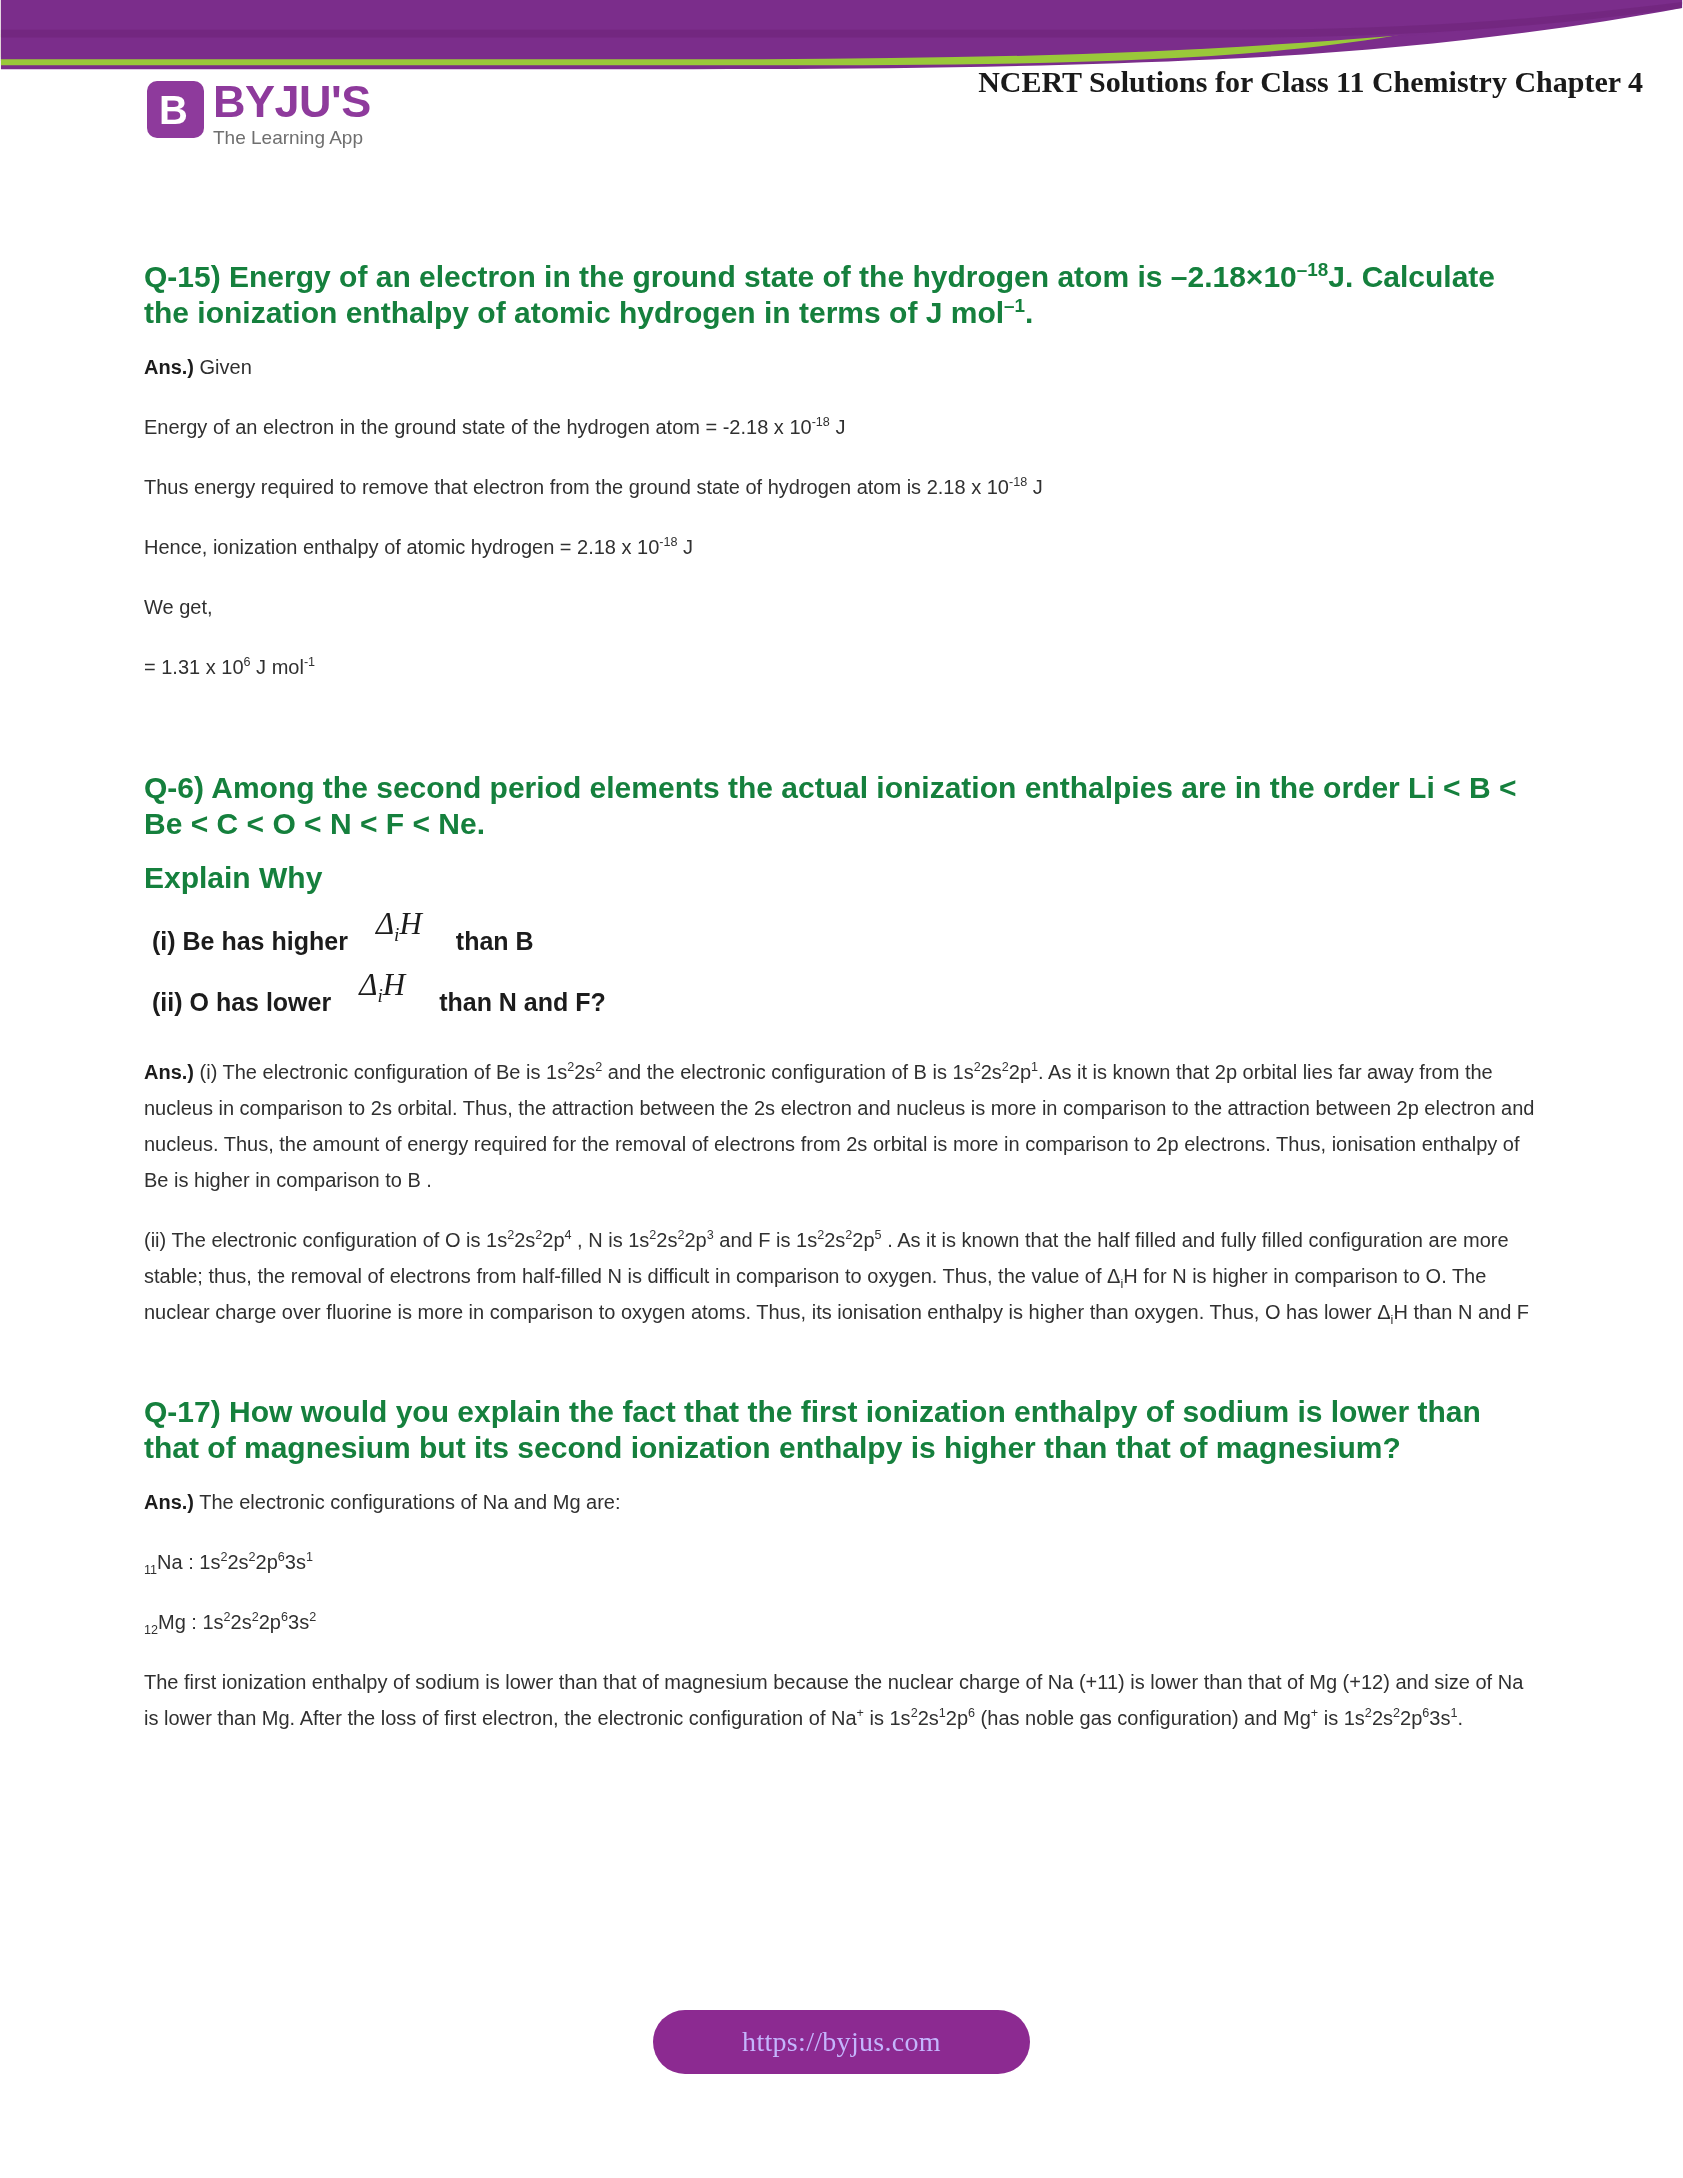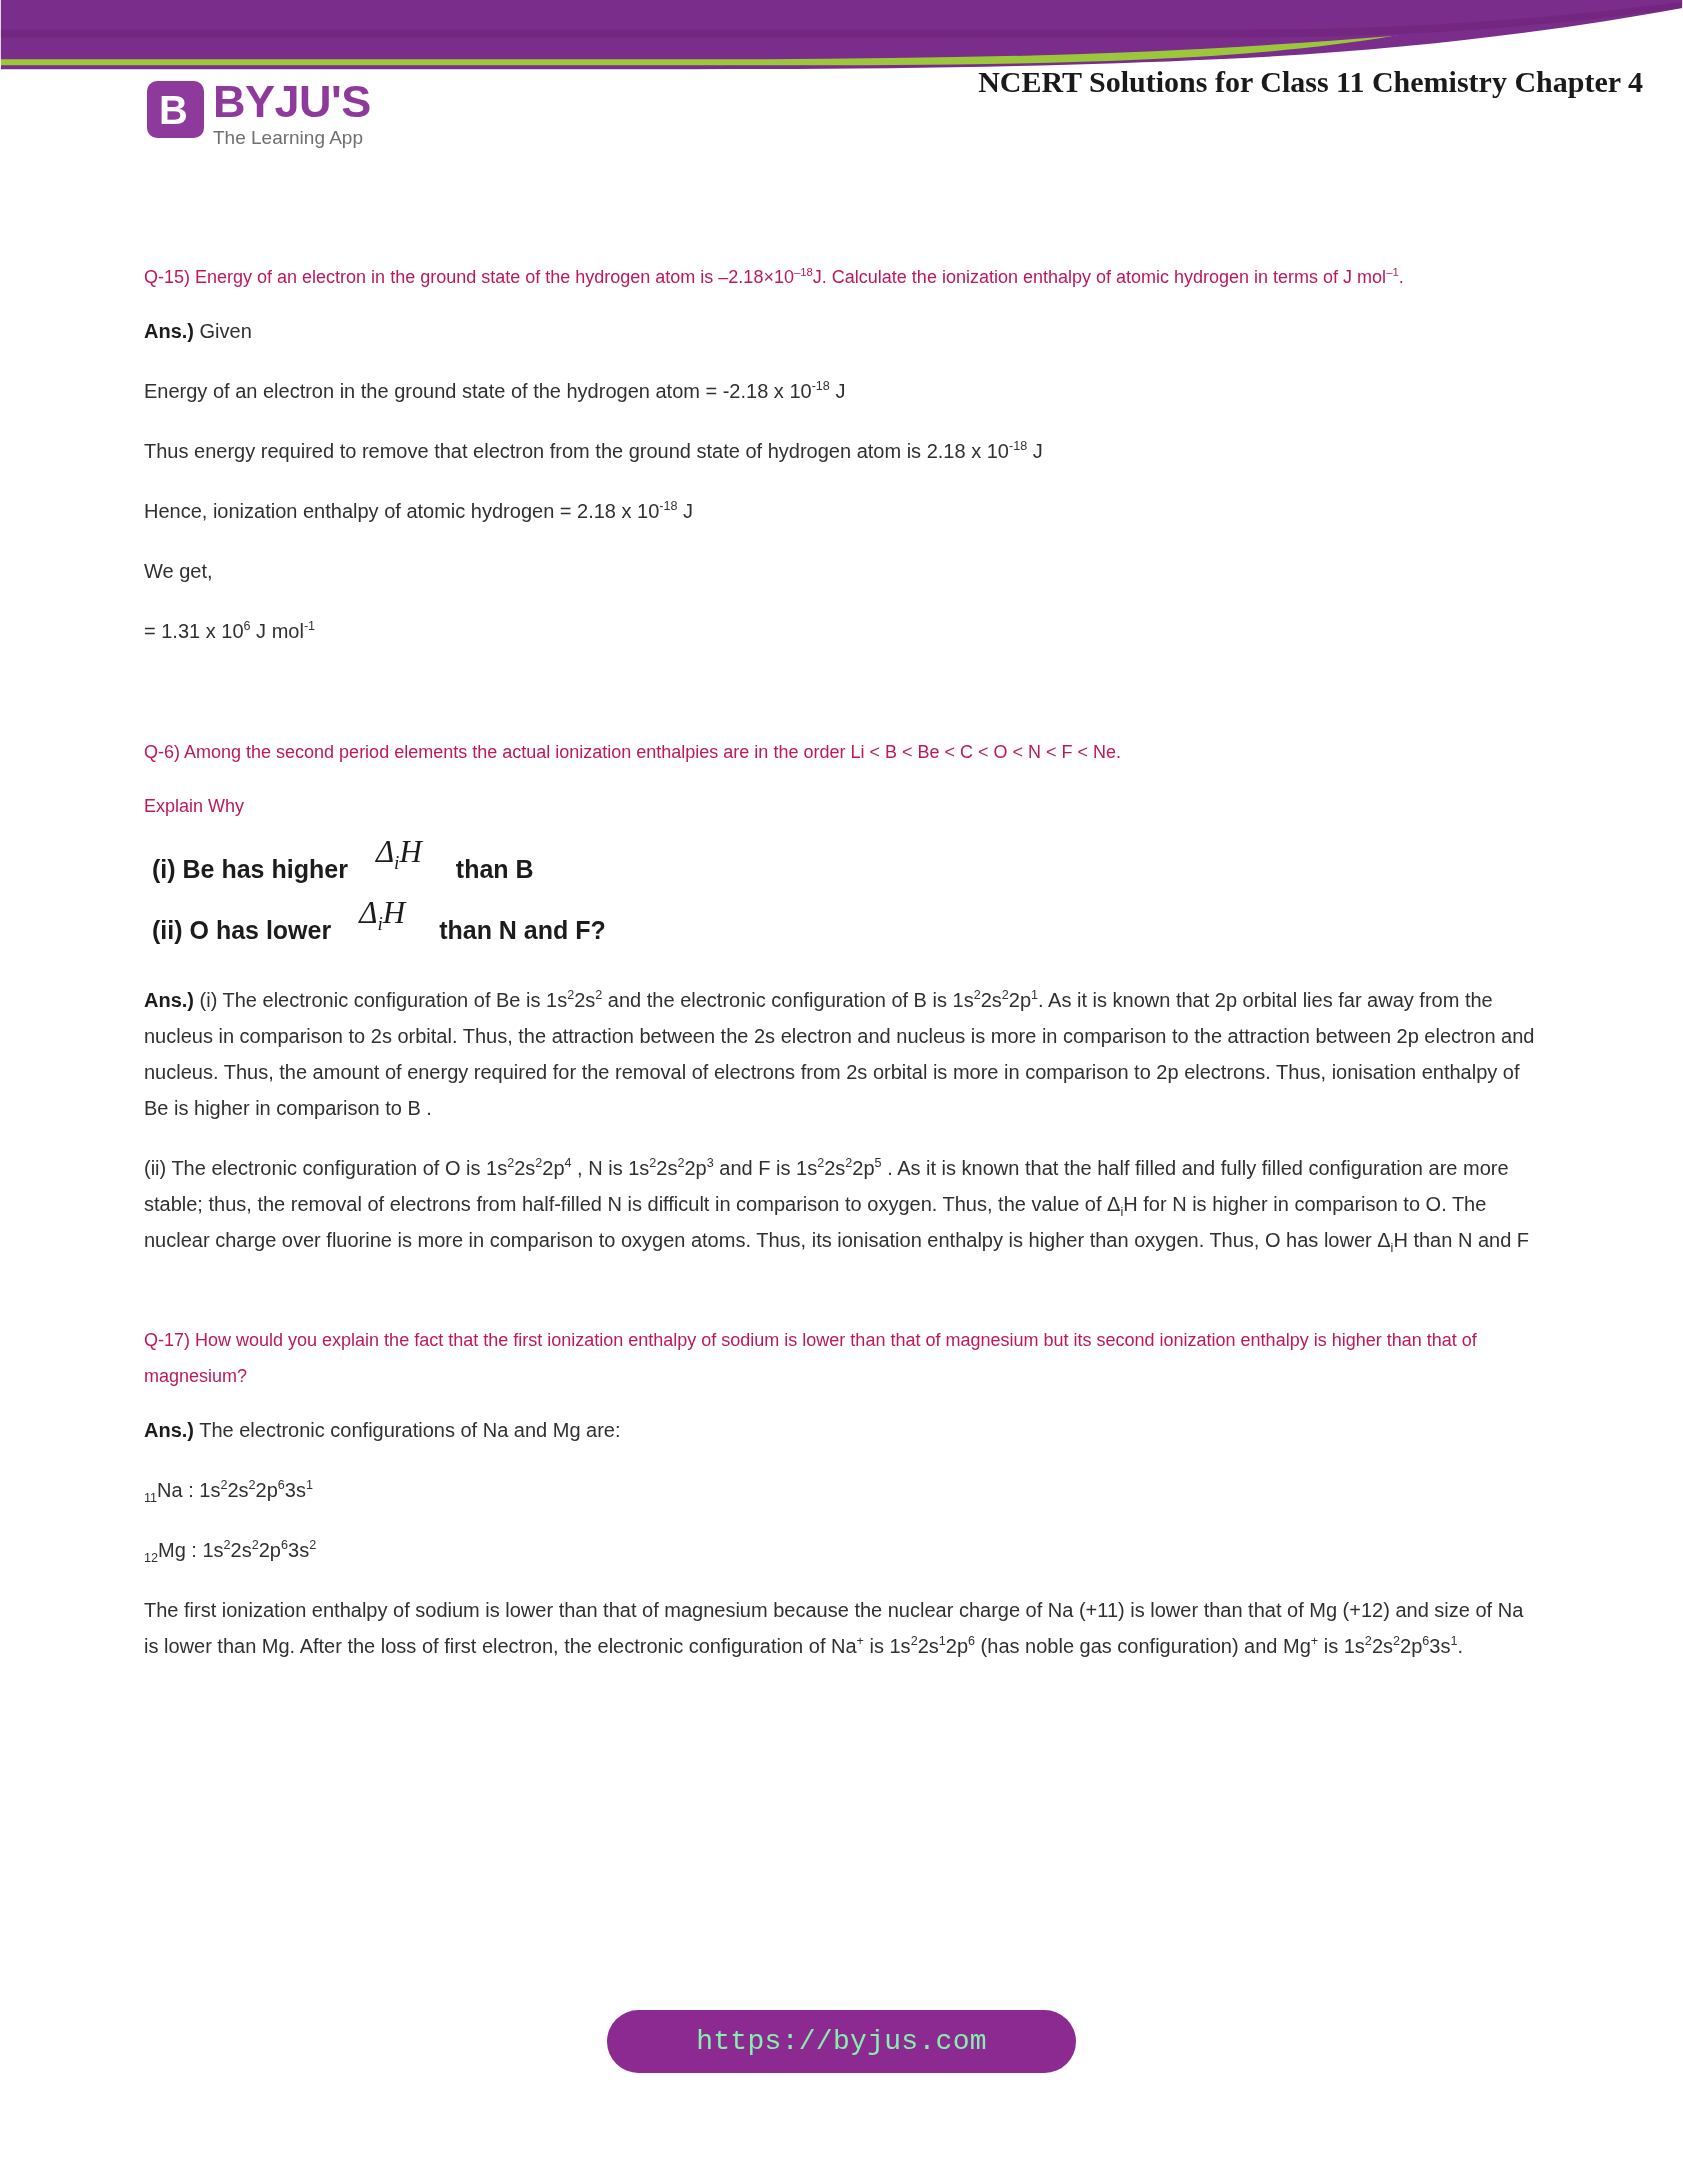--- a/index.html
+++ b/index.html
@@ -95,24 +95,24 @@
   }
 
   
   .content {
     position: absolute;
     left: 144px;
     top: 259px;
     width: 1396px;
   }
   .q-head {
-    font-weight: normal;
-    font-size: 18px;
+    font-weight: bold;
+    font-size: 30px;
     line-height: 36px;
-    color: #be185d;
+    color: #15803d;
     margin: 0 0 18px 0;
   }
   .para {
     font-size: 20px;
     line-height: 36px;
     color: #303030;
     margin: 0 0 24px 0;
   }
   .para b { color: #1c1c1c; }
   .blk-gap-lg { height: 61px; }
@@ -150,26 +150,26 @@
   .footer {
     position: absolute;
     left: 0;
     top: 2010px;
     width: 1683px;
     display: flex;
     justify-content: center;
   }
   .url-pill {
     background: #8c2a91;
-    color: #86efac;
+    color: #c4b5fd;
     font-size: 28px;
     padding: 16px 89px;
     border-radius: 40px;
     letter-spacing: 0.3px;
-    font-family: Liberation Mono, monospace;
+    font-family: Liberation Serif, serif;
   }
 </style>
 </head>
 <body>
 
 <div class="banner">
   <svg width="1683" height="89" viewBox="0 0 1700 90" xmlns="http://www.w3.org/2000/svg">
     <path d="M0,32 L1100,32 C1280,32 1420,26 1560,6 L1700,-10 L1700,-20 L0,-20 Z
              M0,32 L0,58 L1080,58 C1260,58 1400,50 1545,26 L1560,6 C1420,26 1280,32 1100,32 Z" fill="#9ac83a"></path>
     <path d="M0,0 L1700,0 L1700,8 C1560,34 1400,52 1230,60 C1060,68 870,70 700,70 C480,70 220,70 0,70 L0,0 Z" fill="#7b2d8b"></path>

